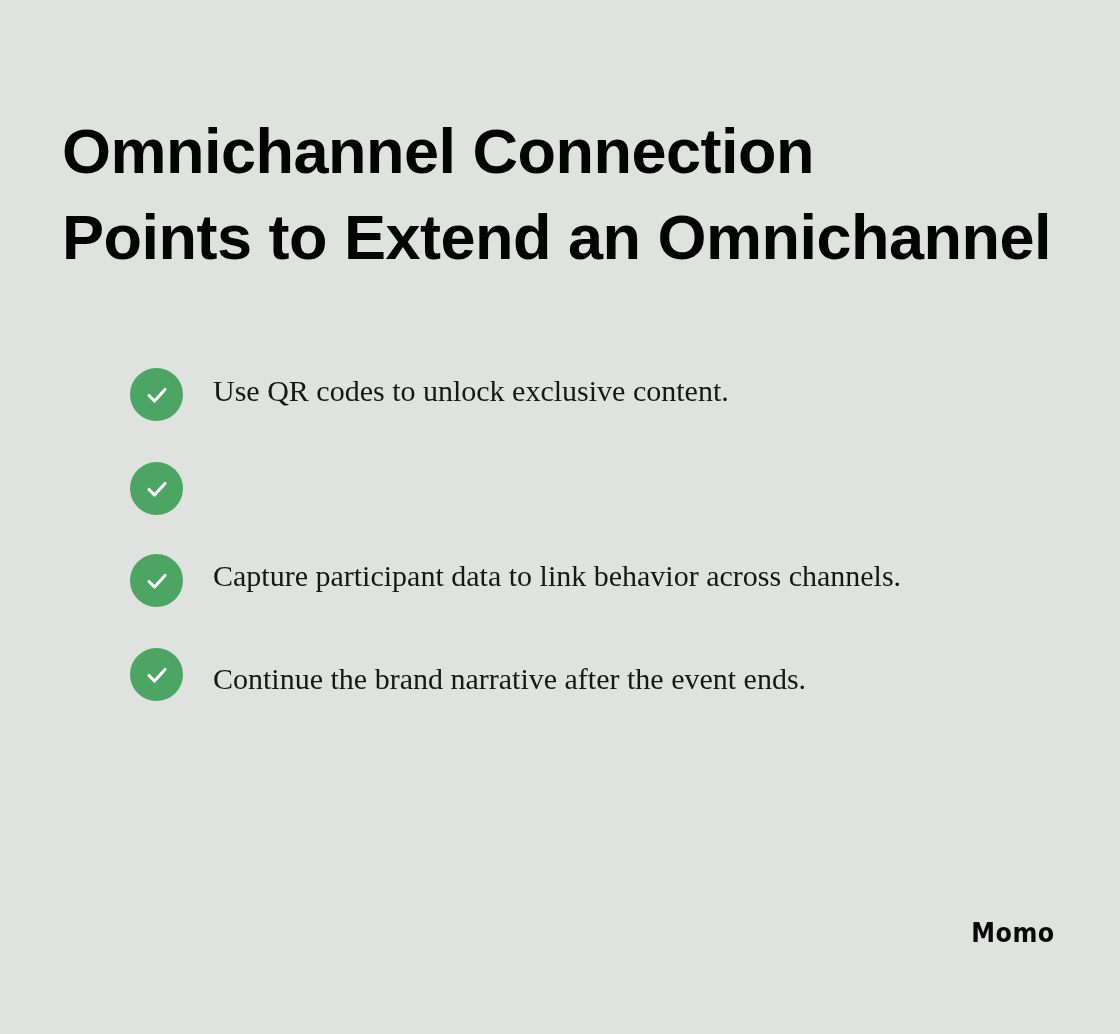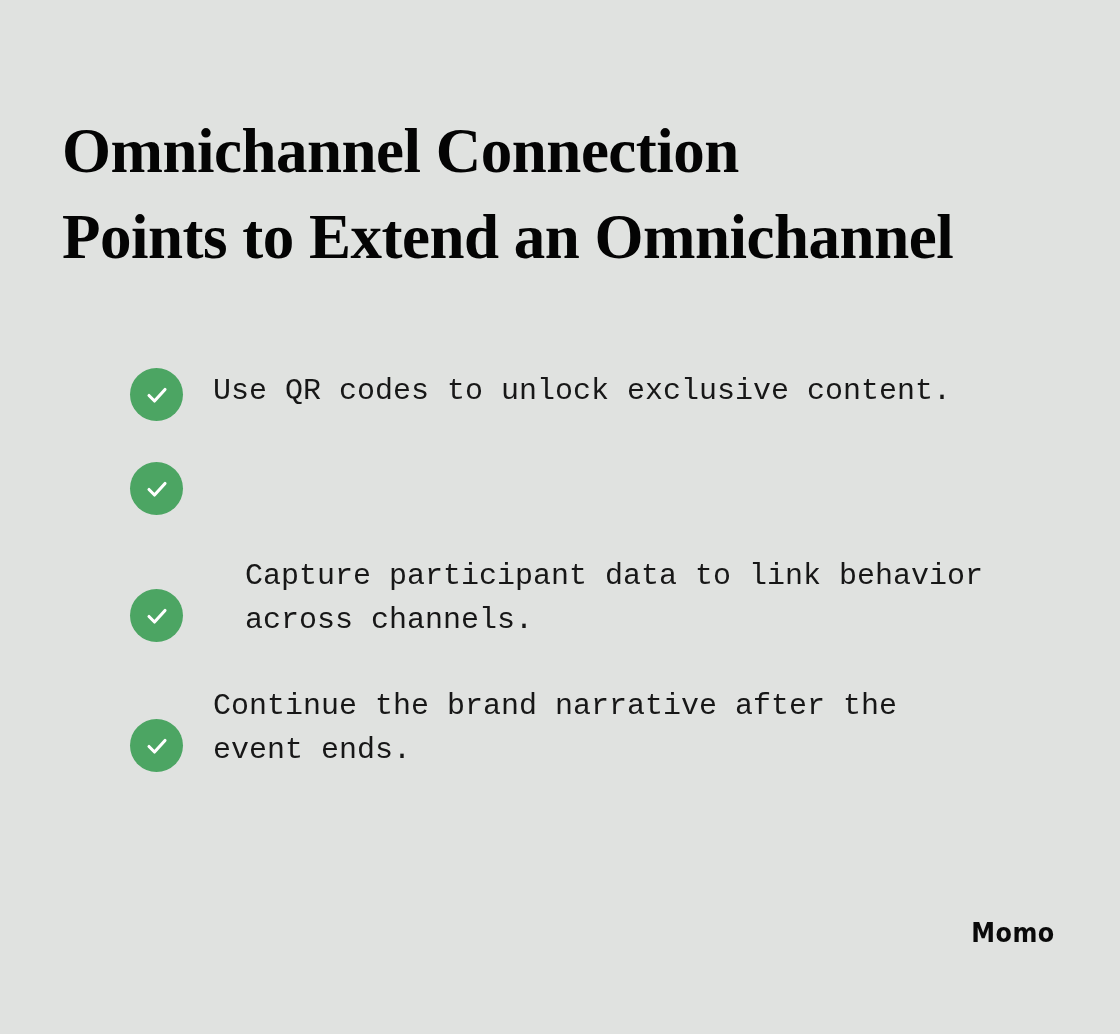--- a/index.html
+++ b/index.html
@@ -23,21 +23,21 @@
   }
 
   
   .title-block {
     position: absolute;
     left: 62px;
     top: 108px;
     width: 1000px;
   }
   .title-line {
-    font-family: Liberation Serif, serif;
+    font-family: Liberation Sans, sans-serif;
     font-weight: bold;
     font-size: 63px;
     line-height: 86px;
     color: #040404;
     letter-spacing: -0.5px;
     white-space: nowrap;
   }
 
   
   .checklist {
@@ -45,22 +45,21 @@
     left: 130px;
     top: 366px;
     width: 930px;
   }
   .check-item {
     display: flex;
     align-items: flex-start;
     margin-bottom: 39px;
   }
   .check-item.two-line {
-    align-items: flex-end;
-    gap: 32px;
+    align-items: flex-start;
   }
   .check-item:last-child {
     margin-bottom: 0;
     align-items: flex-end;
   }
 
   .check-circle {
     flex: 0 0 auto;
     width: 53px;
     height: 53px;
@@ -74,21 +73,21 @@
   .check-item.two-line .check-circle {
     margin-top: 0;
   }
   .check-circle svg {
     display: block;
     width: 30px;
     height: 30px;
   }
 
   .check-text {
-    font-family: Liberation Mono, monospace;
+    font-family: Liberation Serif, serif;
     font-size: 30px;
     line-height: 44px;
     color: #171717;
     margin-left: 30px;
     padding-top: 3px;
     max-width: 745px;
   }
   .check-item.two-line .check-text {
     padding-top: 0;
   }

